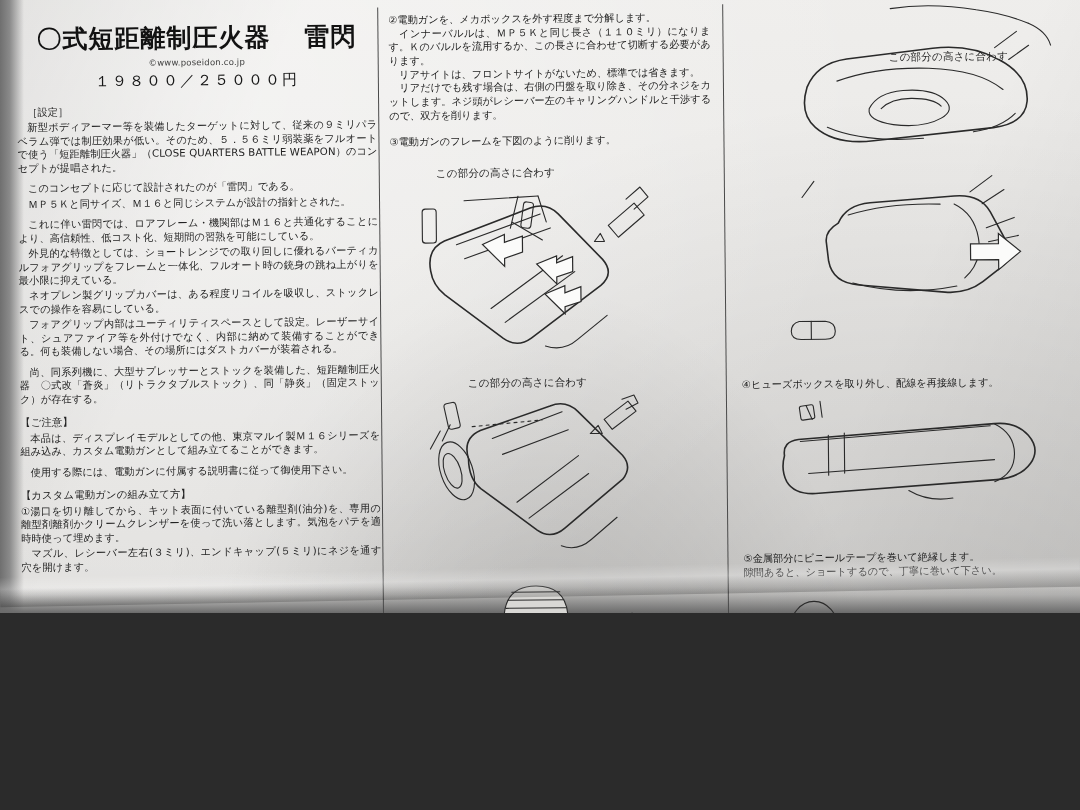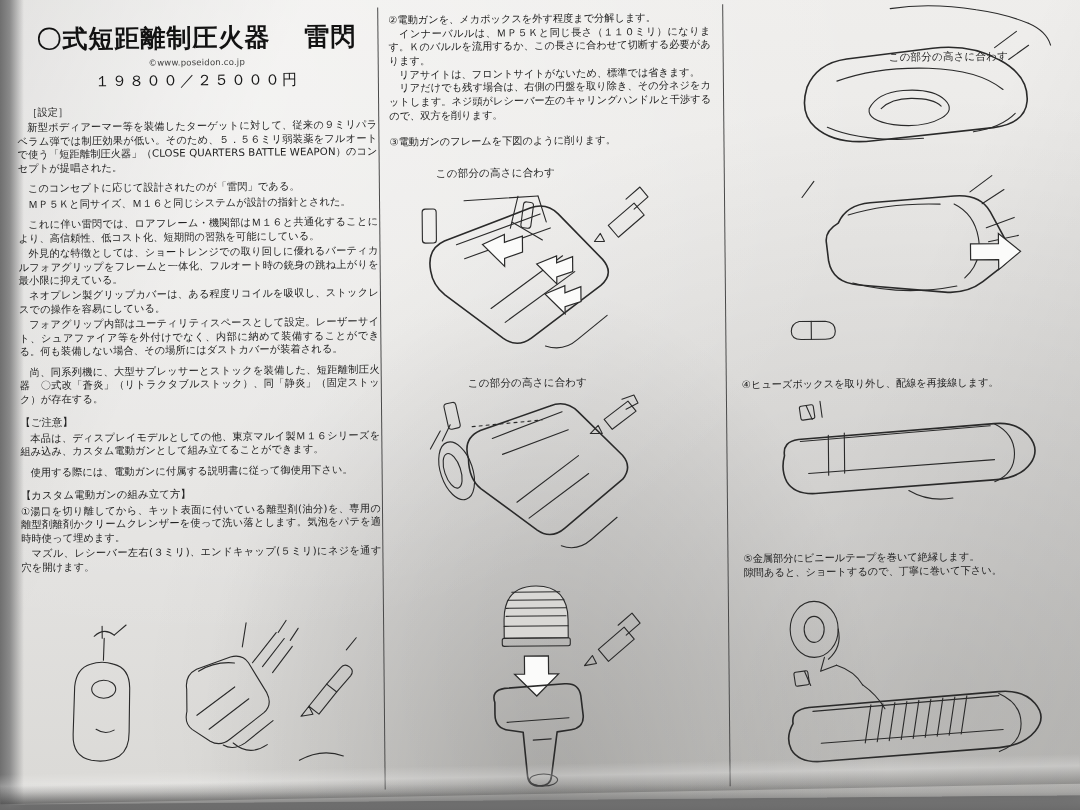--- a/index.html
+++ b/index.html
@@ -3,21 +3,21 @@
 <meta charset="utf-8">
 <style>
   html, body {
     margin: 0;
     padding: 0;
     background: #2b2b2b;
   }
   #page {
     position: relative;
     width: 1080px;
-    height: 810px;
+    height: 613px;
     overflow: hidden;
     background: #8d8d8d;
     font-family: "DejaVu Sans", "Liberation Sans", sans-serif;
   }
   
   .sheet {
     position: absolute;
     left: -6px;
     top: -12px;
     width: 1092px;

